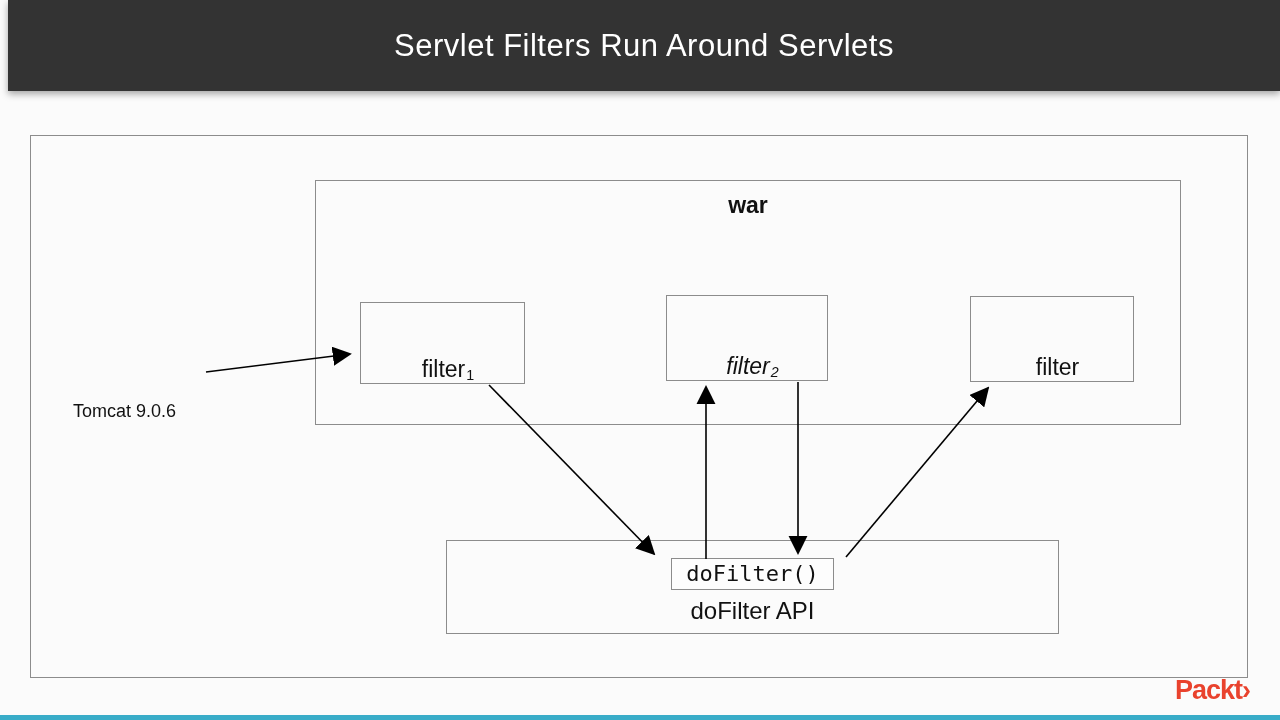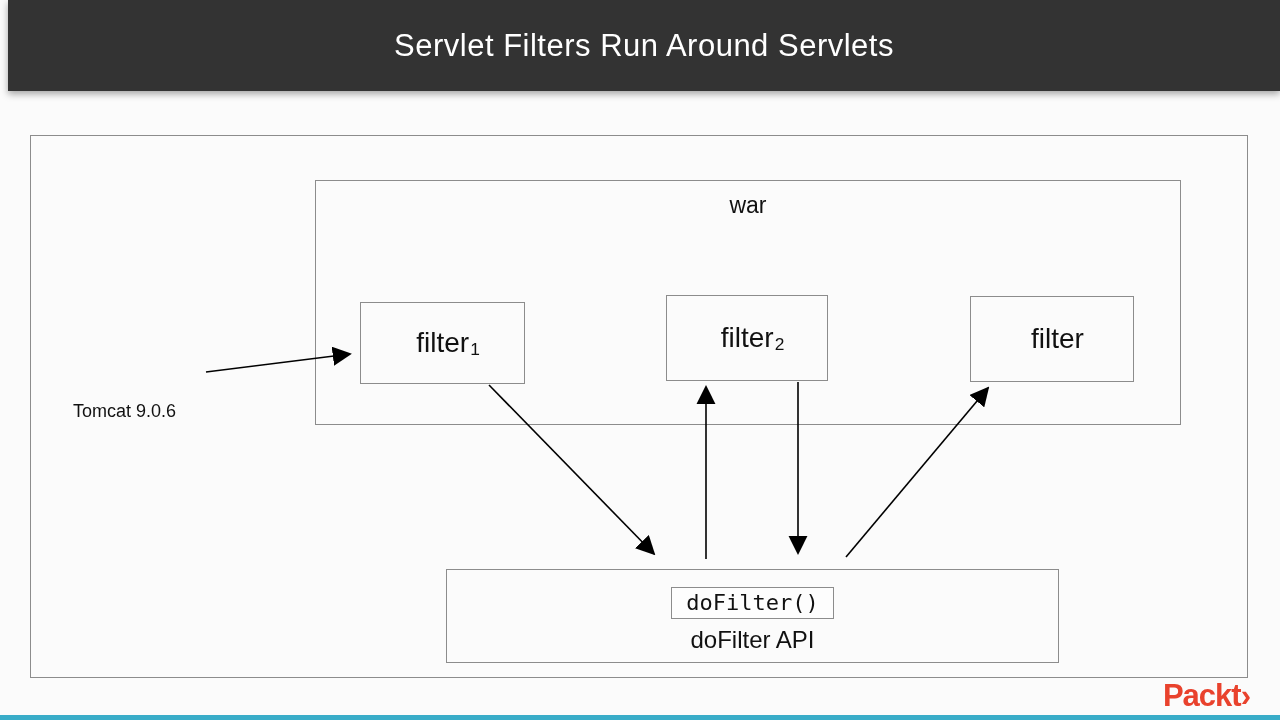--- a/index.html
+++ b/index.html
@@ -39,37 +39,37 @@
   }
 
   
   .dbox {
     position: absolute;
     border: 1px solid #8c8c8c;
     box-sizing: border-box;
     background: transparent;
   }
   .outer-box   { left: 30px;  top: 135px; width: 1218px; height: 543px; }
-  .war-box     { left: 315px; top: 180px; width: 866px;  height: 245px; }
+  .war-box     { left: 315px; top: 180px; width: 866px;  height: 245px; font-weight: bold; }
   .war-label {
     text-align: center;
     font-size: 23px;
     color: #111;
     padding-top: 11px;
   }
   .node-box {
     display: flex;
-    align-items: center;
+    align-items: flex-end;
     justify-content: center;
-    font-size: 28px;
+    font-size: 23px;
     color: #111;
     padding-left: 11px;
   }
   .filter1-box { left: 360px; top: 302px; width: 165px; height: 82px; }
-  .filter2-box { left: 666px; top: 295px; width: 162px; height: 86px; }
+  .filter2-box { left: 666px; top: 295px; width: 162px; height: 86px; font-style: italic; }
   .servlet-box { left: 970px; top: 296px; width: 164px; height: 86px; }
   .sub {
     font-size: 0.62em;
     position: relative;
     top: 0.18em;
     margin-left: 1px;
   }
 
   .tomcat-label {
     position: absolute;
@@ -80,21 +80,20 @@
   }
 
   .api-box {
     left: 446px; top: 540px; width: 613px; height: 94px;
     display: flex;
     flex-direction: column;
     align-items: center;
     justify-content: flex-start;
     padding-top: 17px;
     gap: 7px;
-    margin-top: 29px;
   }
   .dofilter-box {
     border: 1px solid #8c8c8c;
     background: #fdfdfd;
     font-family: "DejaVu Sans Mono", "Liberation Mono", monospace;
     font-size: 22px;
     color: #111;
     padding: 2px 14px;
     line-height: 26px;
   }
@@ -110,22 +109,22 @@
     width: 1280px;
     height: 720px;
     pointer-events: none;
     z-index: 2;
   }
 
   
   .packt-logo {
     position: absolute;
     right: 30px;
-    bottom: 6px;
-    font-size: 31px;
+    bottom: 14px;
+    font-size: 27px;
     font-weight: 700;
     letter-spacing: -1px;
     z-index: 3;
   }
   .bottom-bar {
     position: absolute;
     left: 0; right: 0; bottom: 0;
     height: 5px;
     z-index: 4;
   }

